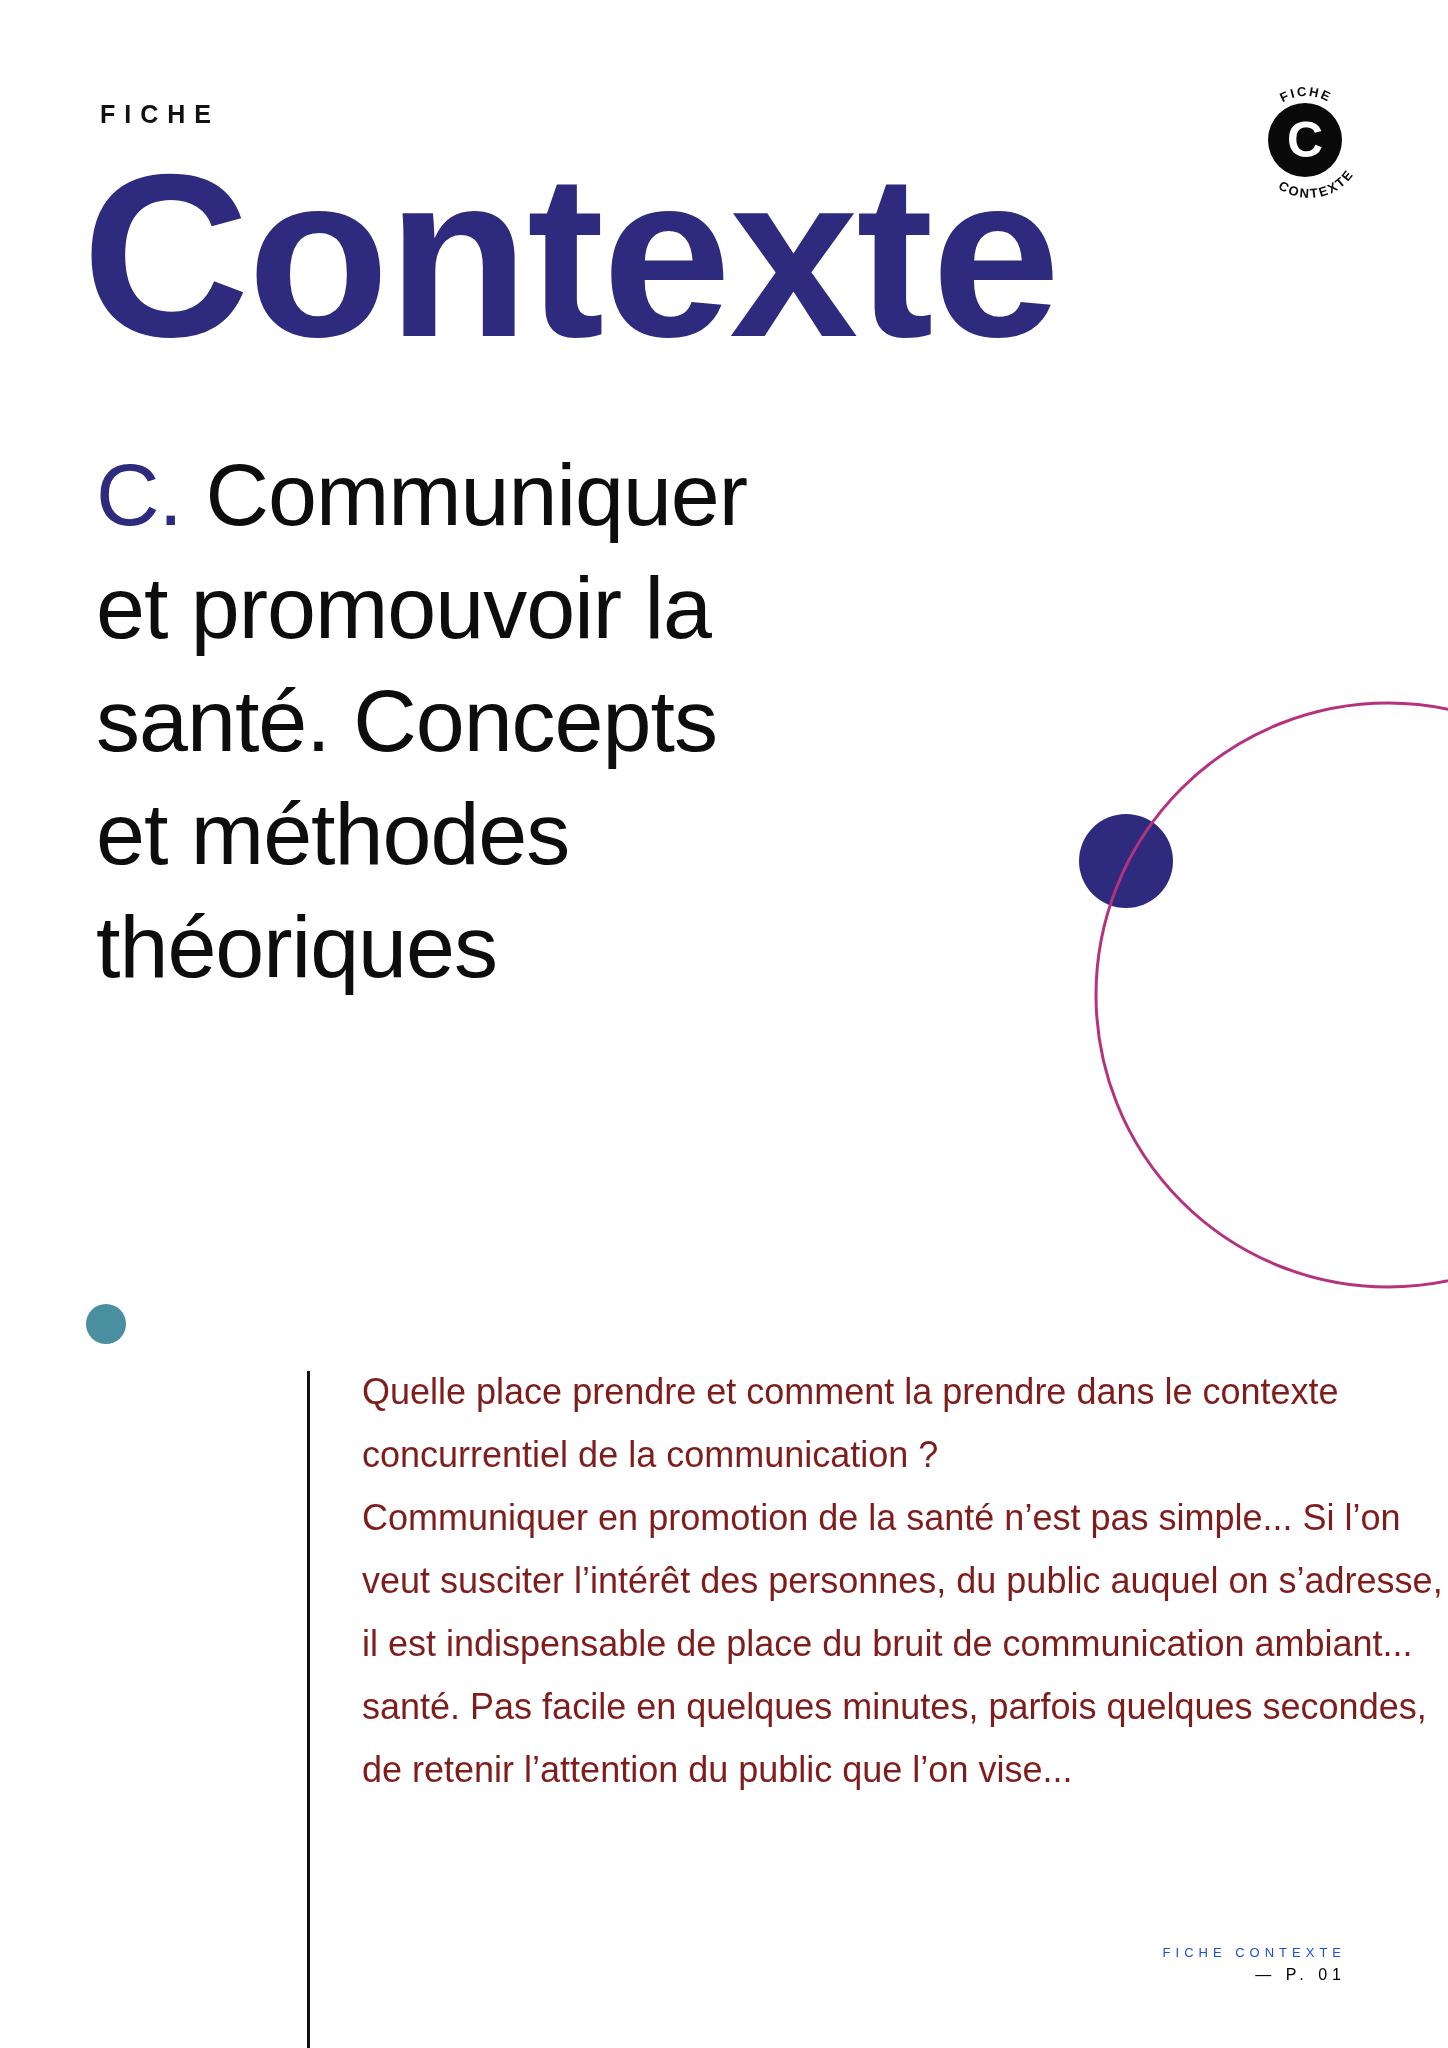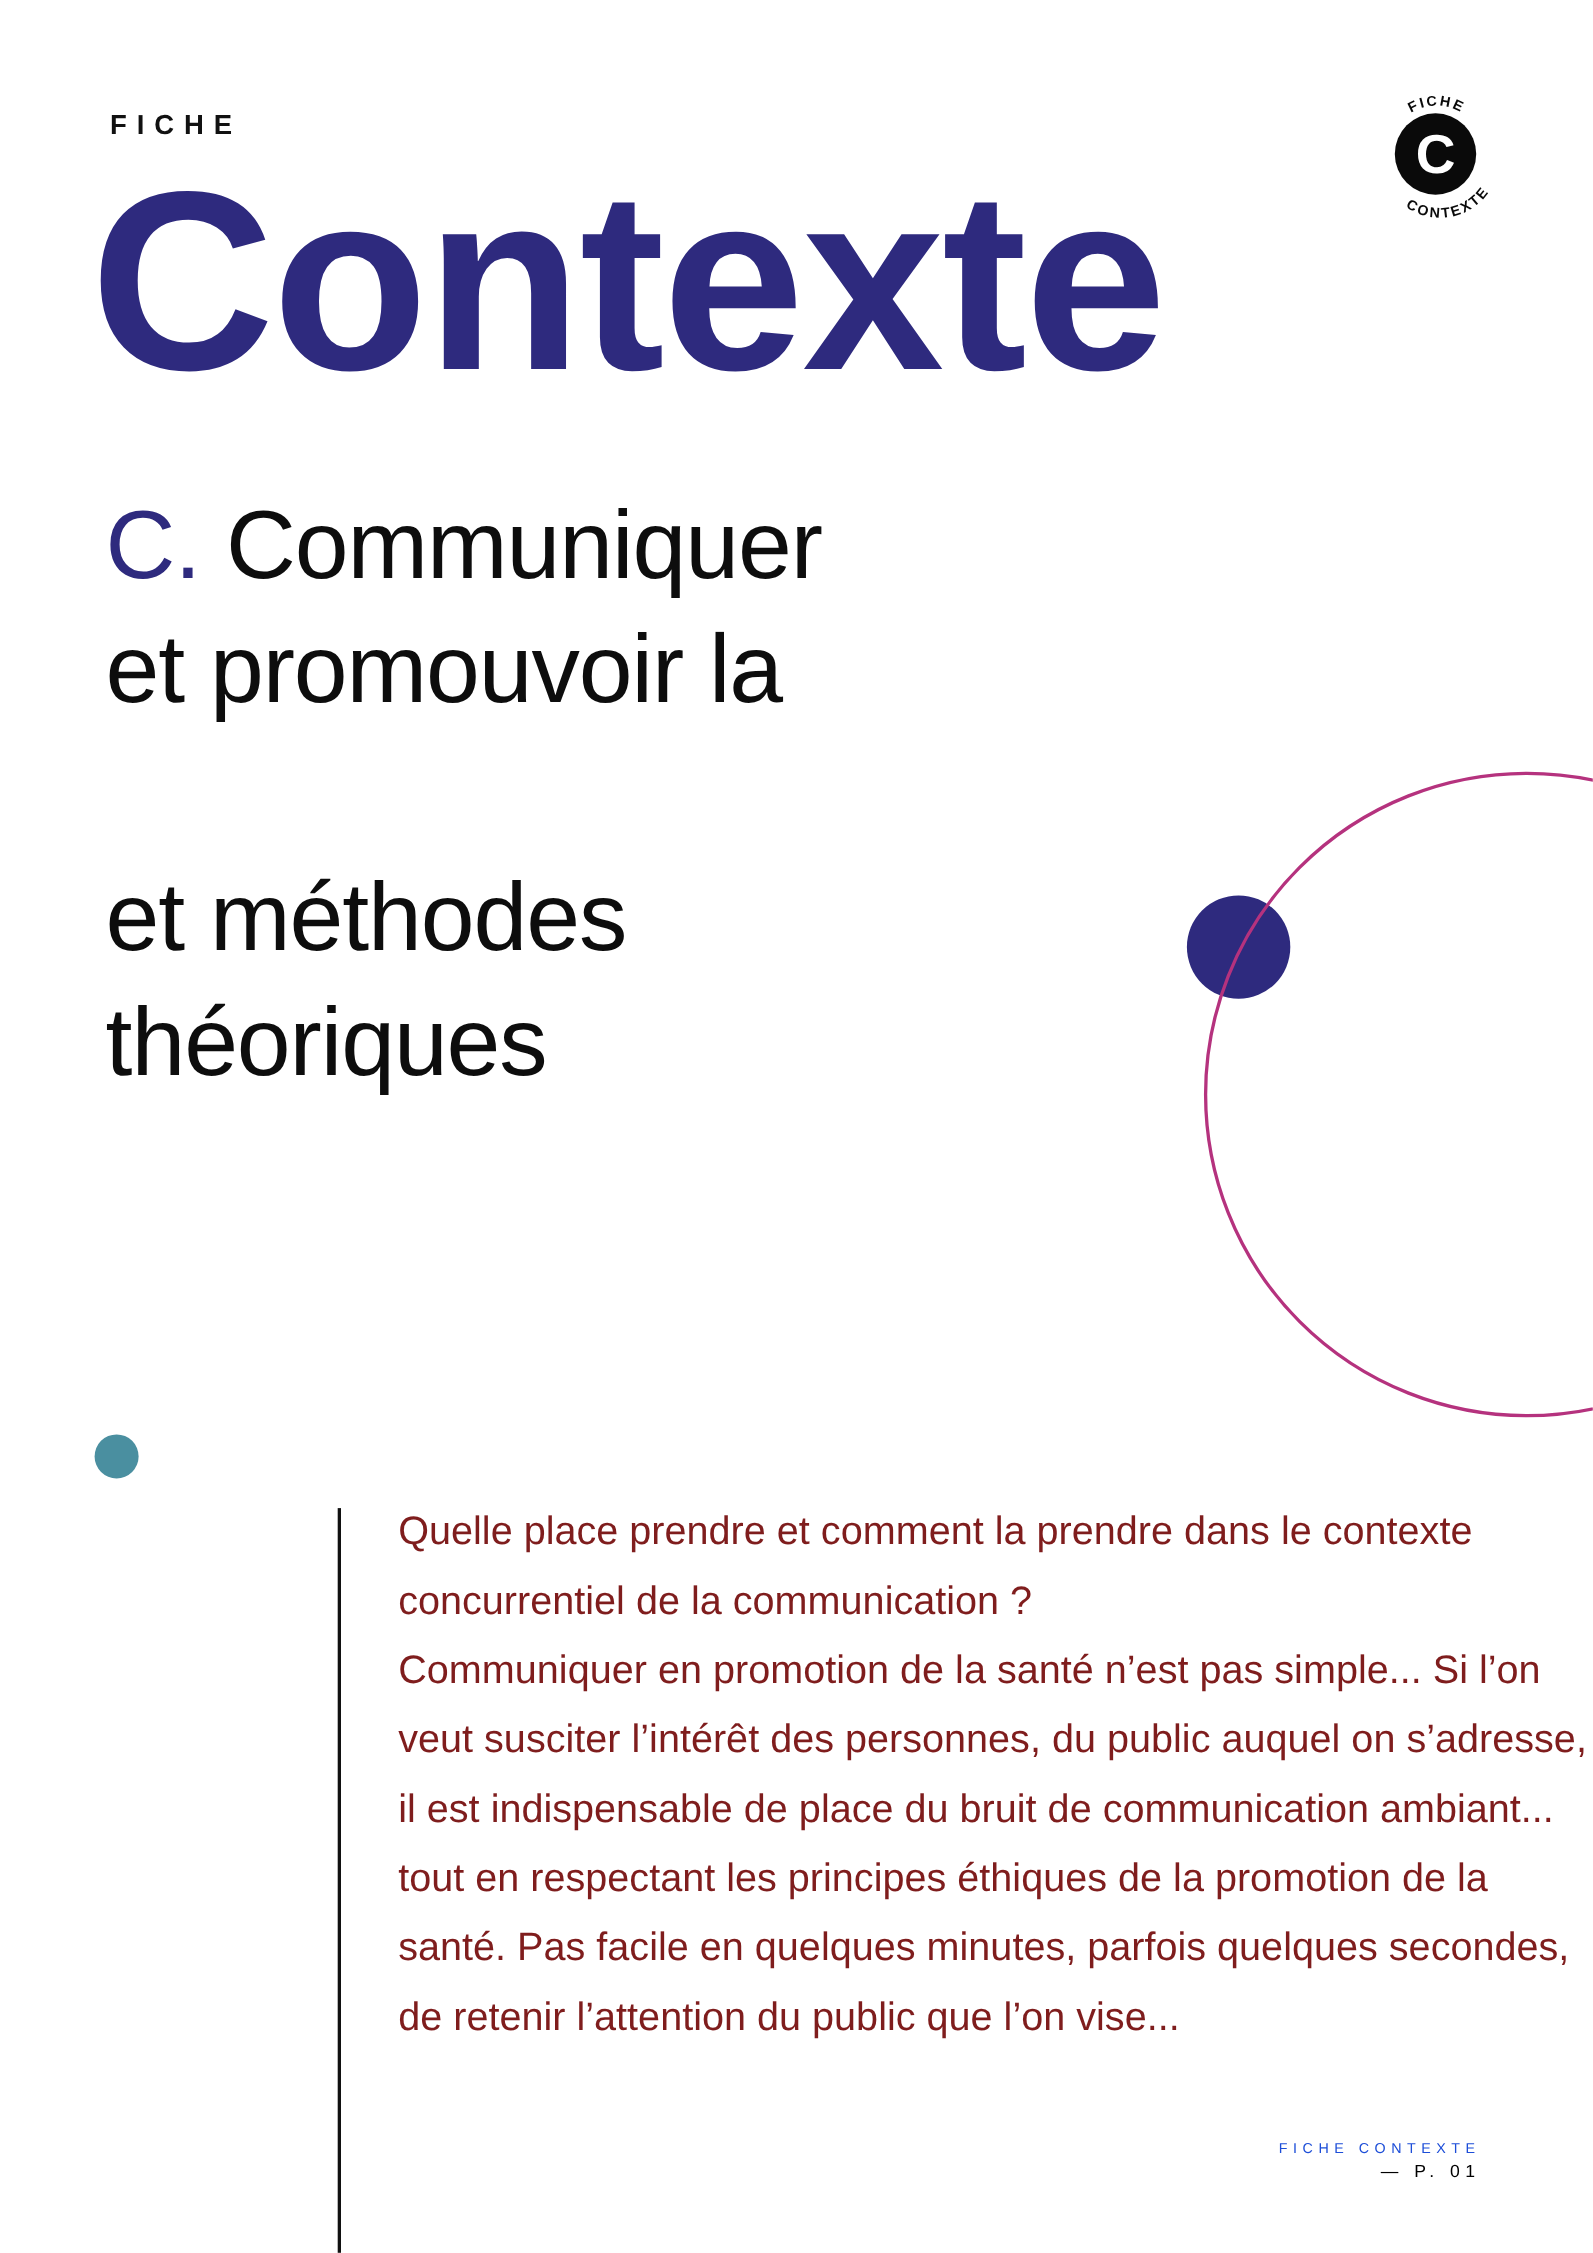--- a/index.html
+++ b/index.html
@@ -39,40 +39,39 @@
     <textPath href="#arcTop" startOffset="50%" text-anchor="middle">FICHE</textPath>
   </text>
   <text font-family="Liberation Sans, sans-serif" font-size="13" font-weight="700" fill="#0a0a0a" letter-spacing="2">
     <textPath href="#arcBottom" startOffset="50%" text-anchor="middle">CONTEXTE</textPath>
   </text>
 </svg>
 
 <h2 class="subtitle">
   <span style="color:#2e2a7e;">C.</span><span> Communiquer</span><br>
   <span>et promouvoir la</span><br>
-  <br>
+  <span>santé. Concepts</span><br>
   <span>et méthodes</span><br>
   <span>théoriques</span>
 </h2>
 
 <svg class="deco" viewBox="0 0 1448 2048">
   <circle cx="1126" cy="861" r="47" fill="#2e2a7e"></circle>
   <circle cx="1388" cy="995" r="292" fill="none" stroke="#b5327e" stroke-width="3"></circle>
   <circle cx="106" cy="1324" r="20" fill="#4a8fa0"></circle>
 </svg>
 
 <div class="rule"></div>
 
 <p class="body-text">
   <span>Quelle place prendre et comment la prendre dans le contexte</span>
   <span>concurrentiel de la communication ?</span>
   <span>Communiquer en promotion de la santé n’est pas simple... Si l’on</span>
   <span>veut susciter l’intérêt des personnes, du public auquel on s’adresse,</span>
   <span>il est indispensable de place du bruit de communication ambiant...</span>
-  <span>tout en respectant les principes éthiques de la promotion de la</span>
   <span>santé. Pas facile en quelques minutes, parfois quelques secondes,</span>
   <span>de retenir l’attention du public que l’on vise...</span>
 </p>
 
 <div class="footer">
   <div class="footer-title">FICHE CONTEXTE</div>
   <div class="footer-page">— P. 01</div>
 </div>
 
 </body></html>

